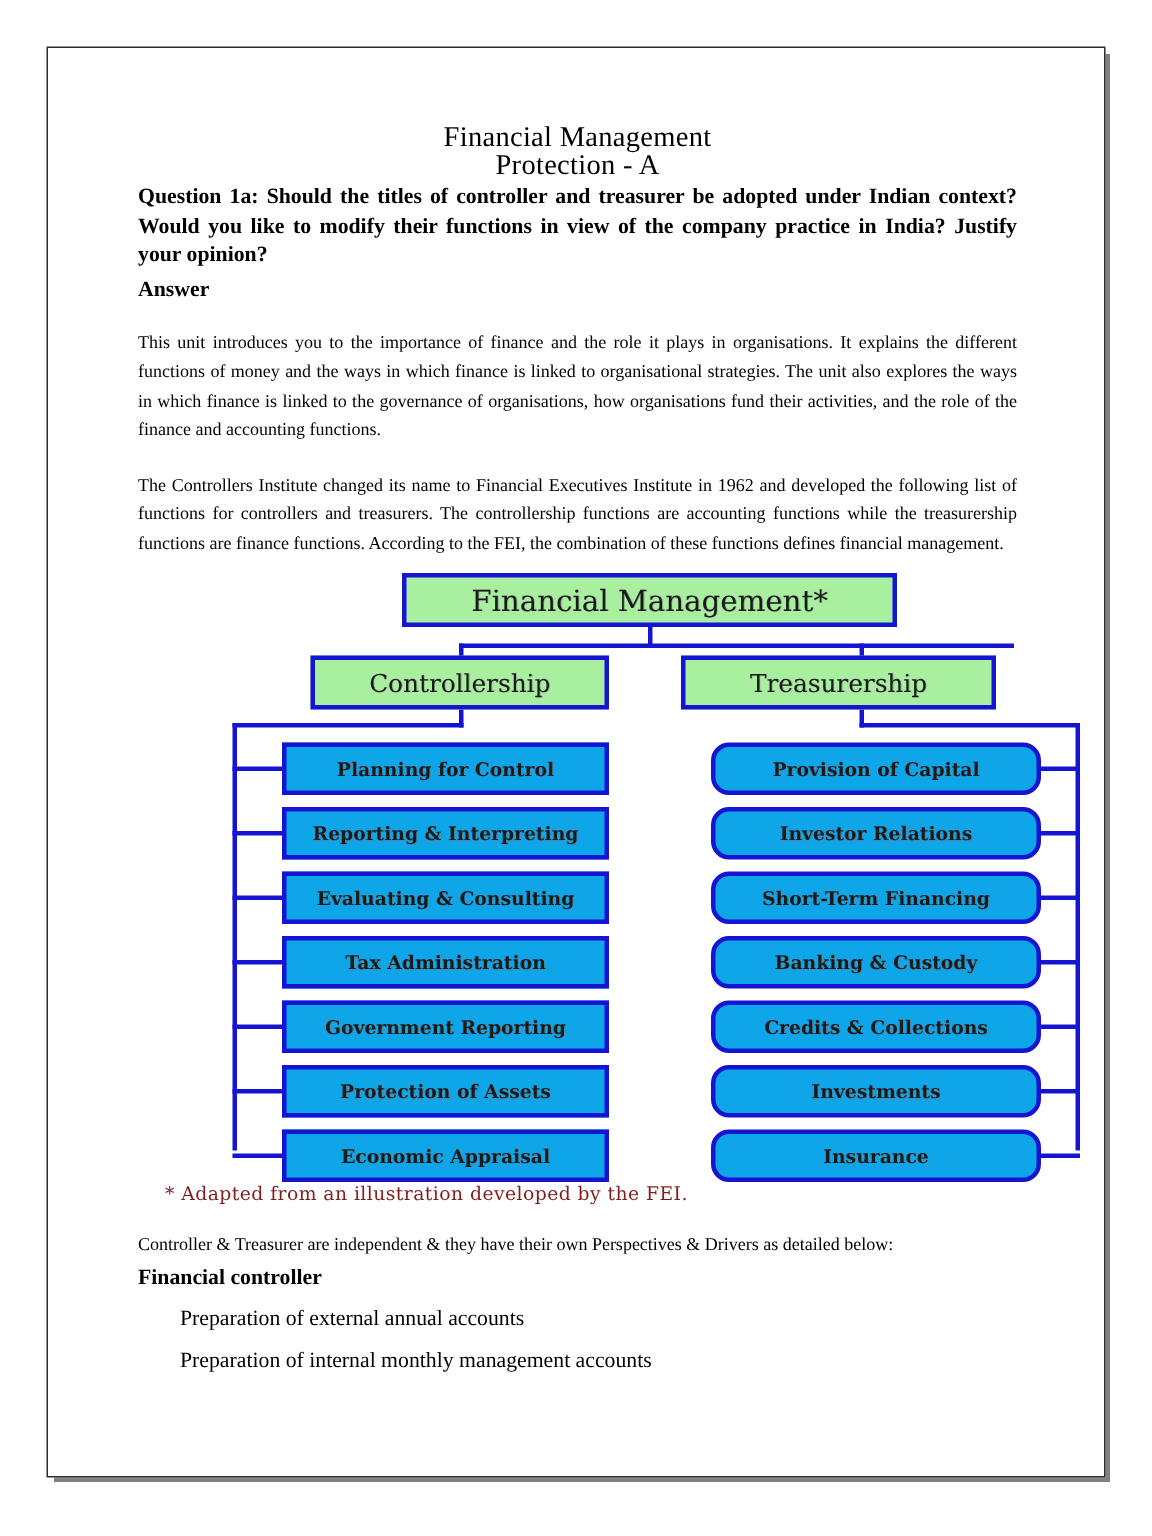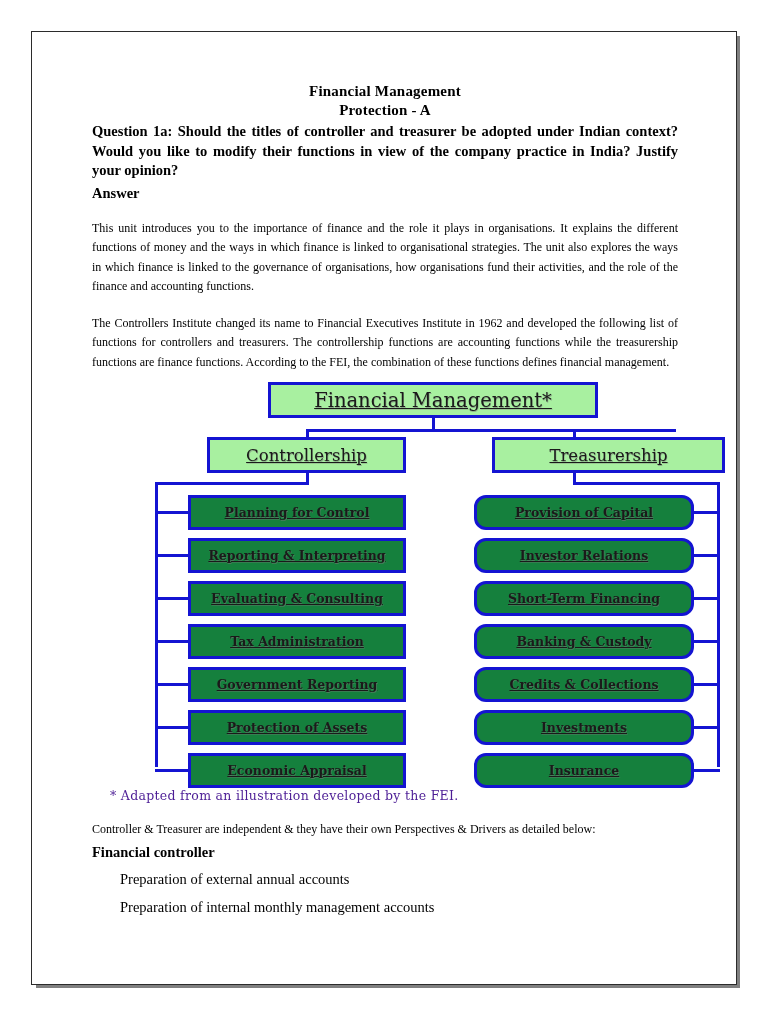--- a/index.html
+++ b/index.html
@@ -34,22 +34,22 @@
   #content {
     position: absolute;
     left: 60px;
     top: 50px;
     width: 586px;
   }
 
   .ctr { text-align: center; }
 
   .doc-title {
-    font-size: 15px;
-    font-weight: bold;
+    font-size: 19px;
+    font-weight: normal;
     line-height: 19px;
     letter-spacing: 0.2px;
   }
 
   .question {
     font-size: 14.5px;
     font-weight: bold;
     line-height: 19.5px;
     text-align: justify;
     text-align-last: left;
@@ -81,46 +81,45 @@
   .nbox {
     position: absolute;
     border: 3px solid #1414d2;
     display: flex;
     align-items: center;
     justify-content: center;
     color: #1a1a1a;
     font-family: "DejaVu Serif", "Liberation Serif", serif;
     text-shadow: 0.6px 0.6px 0 rgba(120,120,120,0.55);
     z-index: 2;
-    text-decoration: underline;
   }
 
   .nbox.green {
     background: #a8f0a0;
   }
 
   .nbox.blue {
-    background: #15803d;
+    background: #0ea5e9;
     font-size: 12.5px;
     font-weight: bold;
     height: 35px;
   }
 
   #box-root {
     left: 176px; top: 0px; width: 330px; height: 36px;
     font-size: 19.5px;
   }
 
   #box-controllership {
     left: 115px; top: 55px; width: 199px; height: 36px;
     font-size: 16.5px;
   }
 
   #box-treasurership {
-    left: 400px; top: 55px; width: 233px; height: 36px;
+    left: 362px; top: 55px; width: 210px; height: 36px;
     font-size: 16.5px;
   }
 
   .col-left .nbox.blue  { left: 96px;  width: 218px; }
   .col-right .nbox.blue { left: 382px; width: 220px; border-radius: 12px; }
 
   
   .ln {
     position: absolute;
     background: #1414d2;
@@ -129,21 +128,21 @@
   .ln.v { width: 3px; }
   .ln.h { height: 3px; }
 
   
   .footnote {
     font-size: 12.5px;
     font-family: "DejaVu Serif", "Liberation Serif", serif;
     margin-top: 6px;
     margin-left: 18px;
     letter-spacing: 0.3px;
-    color: #4c1d95;
+    color: #7f1d1d;
   }
 
   .subhead {
     font-size: 14.5px;
     font-weight: bold;
     margin-top: 4px;
   }
 
   .bullet-line {
     font-size: 14.5px;

